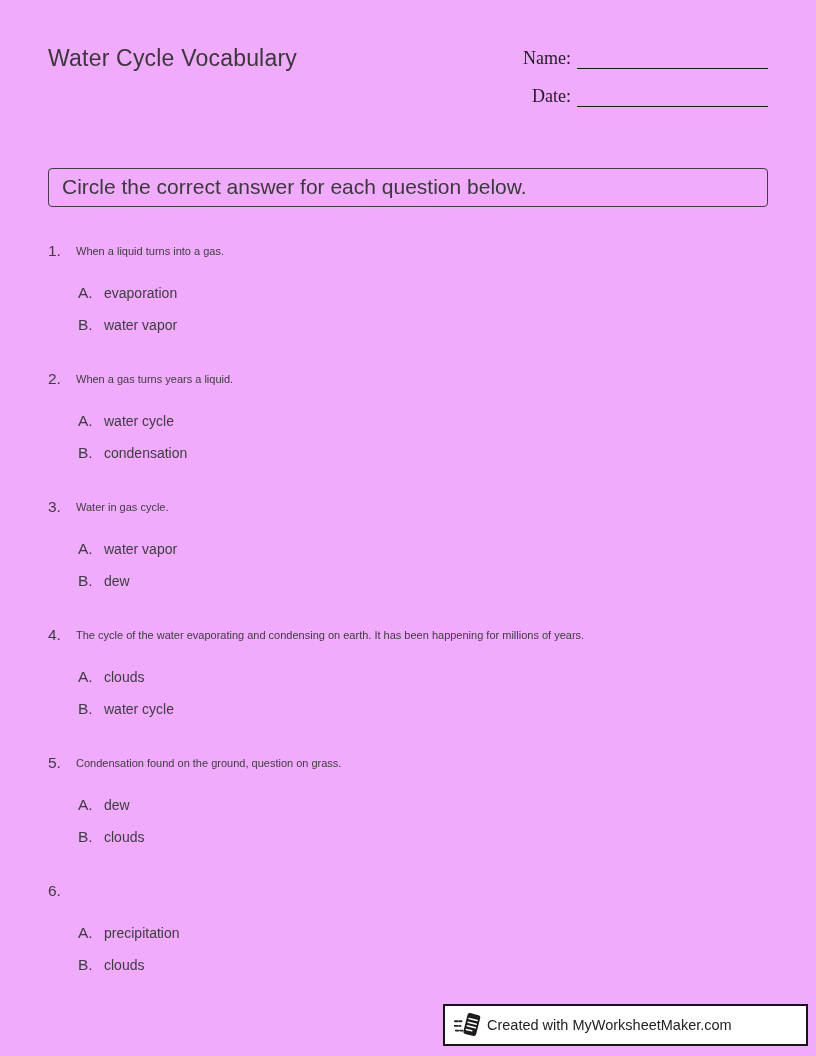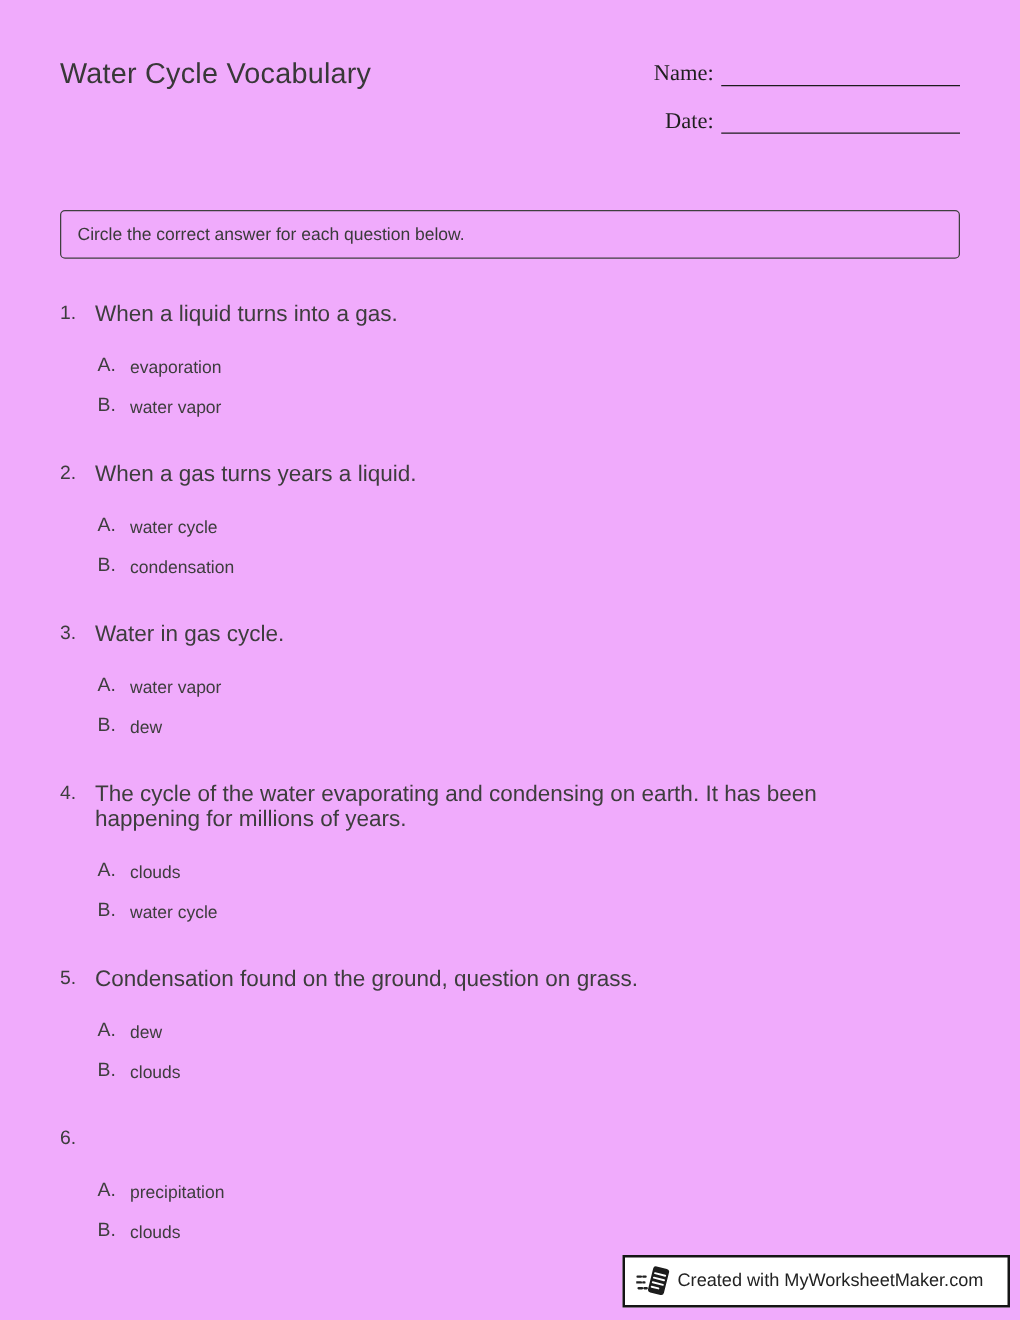--- a/index.html
+++ b/index.html
@@ -60,21 +60,21 @@
     border-bottom: 1.5px solid #1c1c1c;
     font-size: 15px;
   }
 
   
   .instruction-box {
     margin-top: 46px;
     border: 1.5px solid #3f3f3f;
     border-radius: 4px;
     padding: 8px 13px 9px 13px;
-    font-size: 14px;
+    font-size: 21px;
     line-height: 20px;
     color: #3a3a3a;
   }
 
   
   .questions {
     margin-top: 34px;
   }
   .question {
     margin-bottom: 34px;
@@ -82,21 +82,21 @@
   .q-row {
     display: flex;
   }
   .q-num {
     width: 28px;
     flex: none;
     font-size: 15.5px;
     line-height: 20px;
   }
   .q-text {
-    font-size: 18px;
+    font-size: 11px;
     line-height: 20px;
     max-width: 662px;
   }
   .options {
     margin-top: 22px;
     margin-left: 30px;
     display: flex;
     flex-direction: column;
     gap: 12px;
   }
@@ -113,21 +113,21 @@
   .opt-text {
     font-size: 14px;
     line-height: 20px;
   }
 
   
   .footer-badge {
     position: absolute;
     right: 8px;
     bottom: 10px;
-    width: 310px;
+    width: 365px;
     height: 42px;
     box-sizing: border-box;
     border: 2px solid #151515;
     background: #ffffff;
     display: flex;
     align-items: center;
     padding: 0 8px 0 9px;
     margin-left: 44px;
   }
   .badge-icon {

